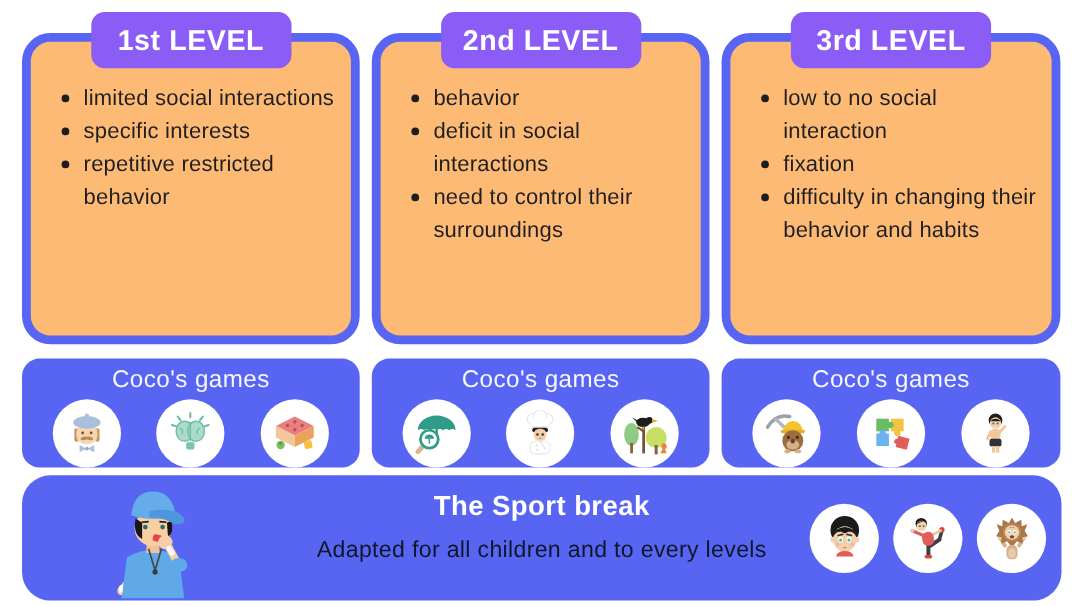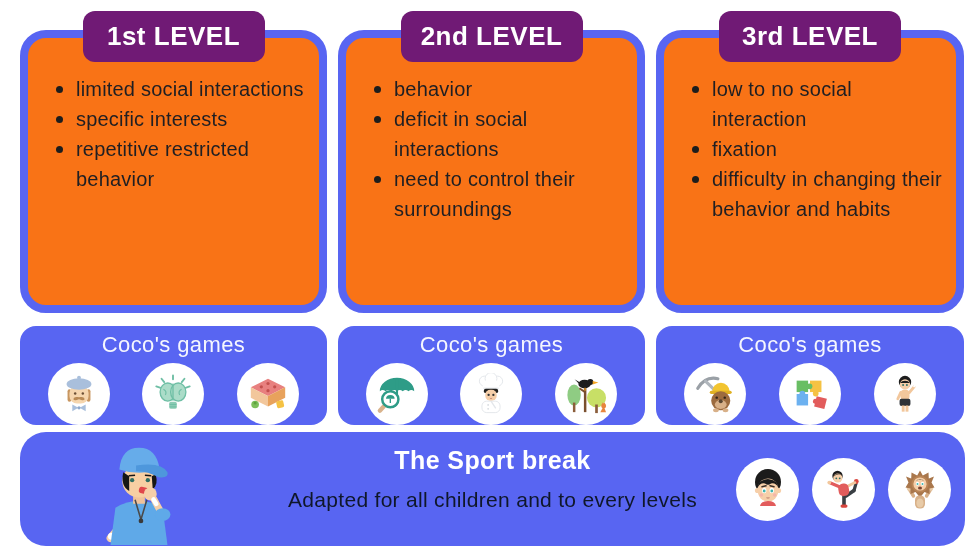--- a/index.html
+++ b/index.html
@@ -9,27 +9,27 @@
   }
   .stage{position:absolute;inset:0;}
   
   .columns{
     position:absolute;top:11px;left:20px;width:945px;
     display:grid;grid-template-columns:307px 307px 308px;gap:11px;
   }
   .col{position:relative;}
   .pill{
     position:relative;z-index:2;width:182px;height:51px;margin:0 auto;
-    background:#701a75;border-radius:12px;
+    background:#8b5cf6;border-radius:12px;
     display:flex;align-items:center;justify-content:center;
     color:#ffffff;font-size:26px;font-weight:600;letter-spacing:.5px;
   }
   .card{
     position:relative;z-index:1;margin-top:-32px;height:283px;box-sizing:border-box;
-    background:#f97316;border:8px solid #5865F2;border-radius:26px;
+    background:#fdba74;border:8px solid #5865F2;border-radius:26px;
     padding:36px 6px 0 26px;
   }
   ul.bullets{margin:0;padding:0;list-style:none;}
   ul.bullets li{
     position:relative;padding-left:22px;
     font-size:20px;line-height:30px;color:#1F1F23;letter-spacing:.2px;
   }
   ul.bullets li::before{
     content:'';position:absolute;left:2px;top:11.5px;width:7px;height:7px;
     border-radius:50%;background:#1d1d1d;

